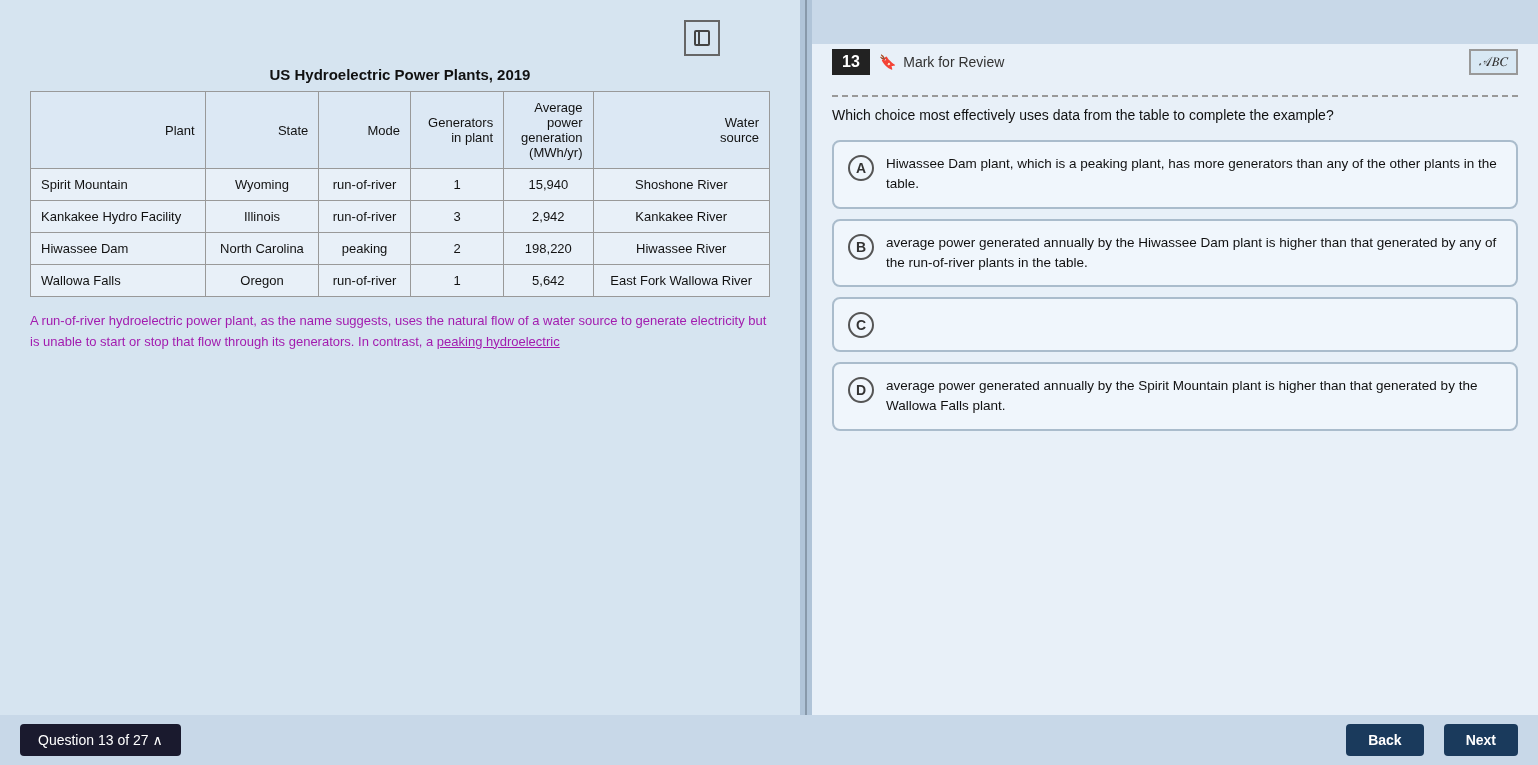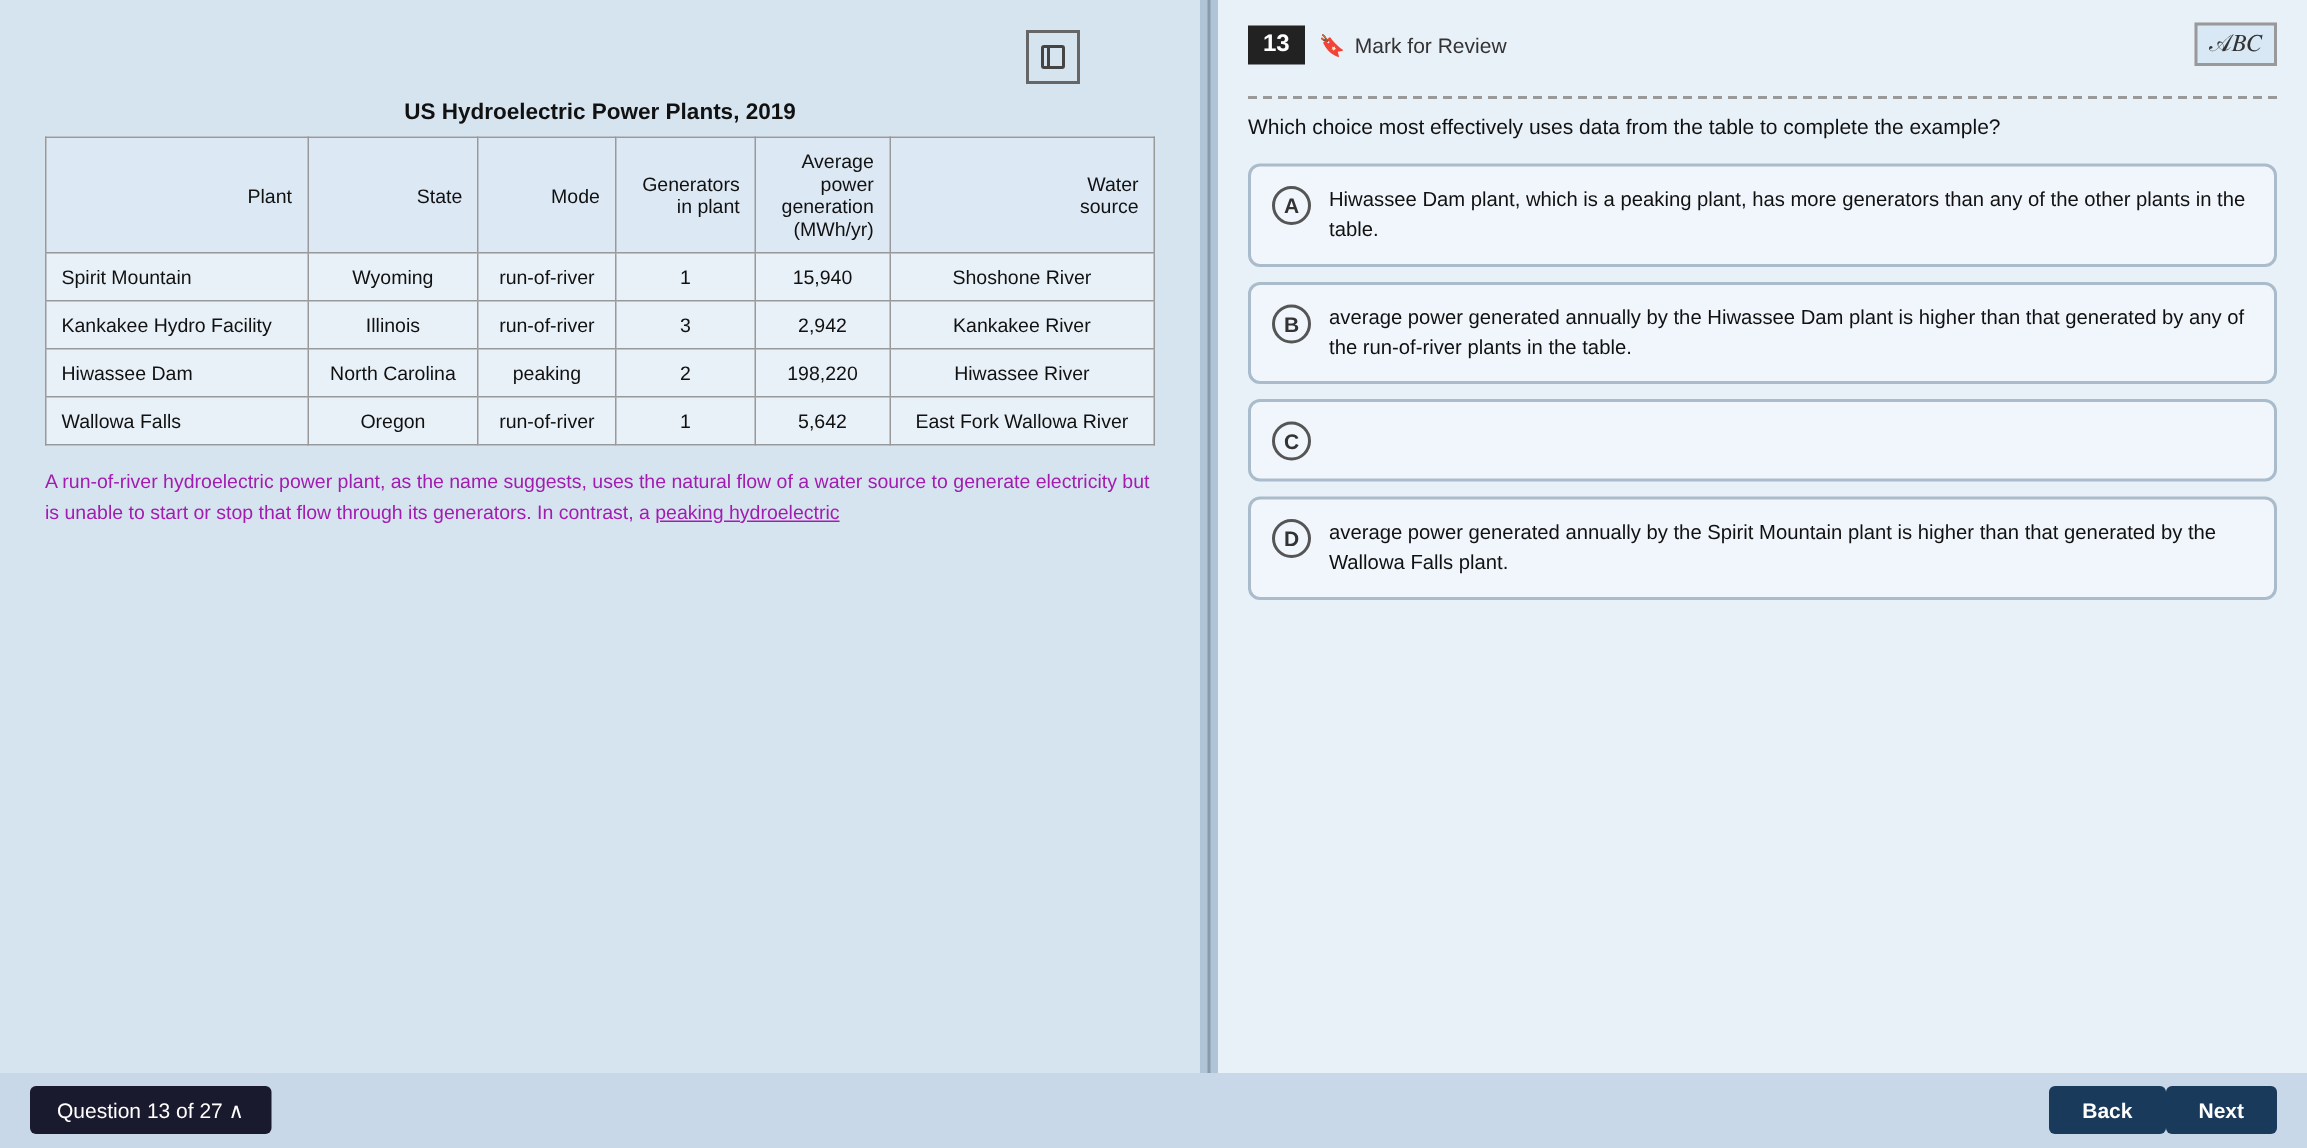--- a/index.html
+++ b/index.html
@@ -99,23 +99,24 @@
       width: 2px;
       background: #8899aa;
       height: 100%;
       margin: 0 auto;
     }
 
     
     .right-panel {
       flex: 1;
       background: #e8f0f8;
-      padding: 15px 20px;
+      padding: 5px 20px;
       display: flex;
       flex-direction: column;
+      margin-top: 44px;
     }
 
     .question-header {
       display: flex;
       align-items: center;
       margin-bottom: 12px;
       gap: 10px;
     }
 
     .question-number {
@@ -135,21 +136,21 @@
       font-size: 14px;
       color: #333;
       cursor: pointer;
     }
 
     .annotate-btn {
       margin-left: auto;
       border: 2px solid #999;
       background: #d8e8f4;
       padding: 3px 8px;
-      font-size: 16px;
+      font-size: 13px;
       cursor: pointer;
       color: #333;
     }
 
     .question-text {
       font-size: 14px;
       color: #111;
       margin-bottom: 14px;
       line-height: 1.5;
     }
@@ -220,21 +221,21 @@
       border: none;
       padding: 8px 22px;
       font-size: 14px;
       border-radius: 4px;
       cursor: pointer;
       font-weight: bold;
     }
 
     .bottom-right-btns {
       display: flex;
-      gap: 0;
+      gap: 20px;
       margin-left: 48px;
     }
 
     .dashed-line {
       border-top: 2px dashed #999;
       margin: 8px 0;
     }
   </style>
 </head>
 <body>

